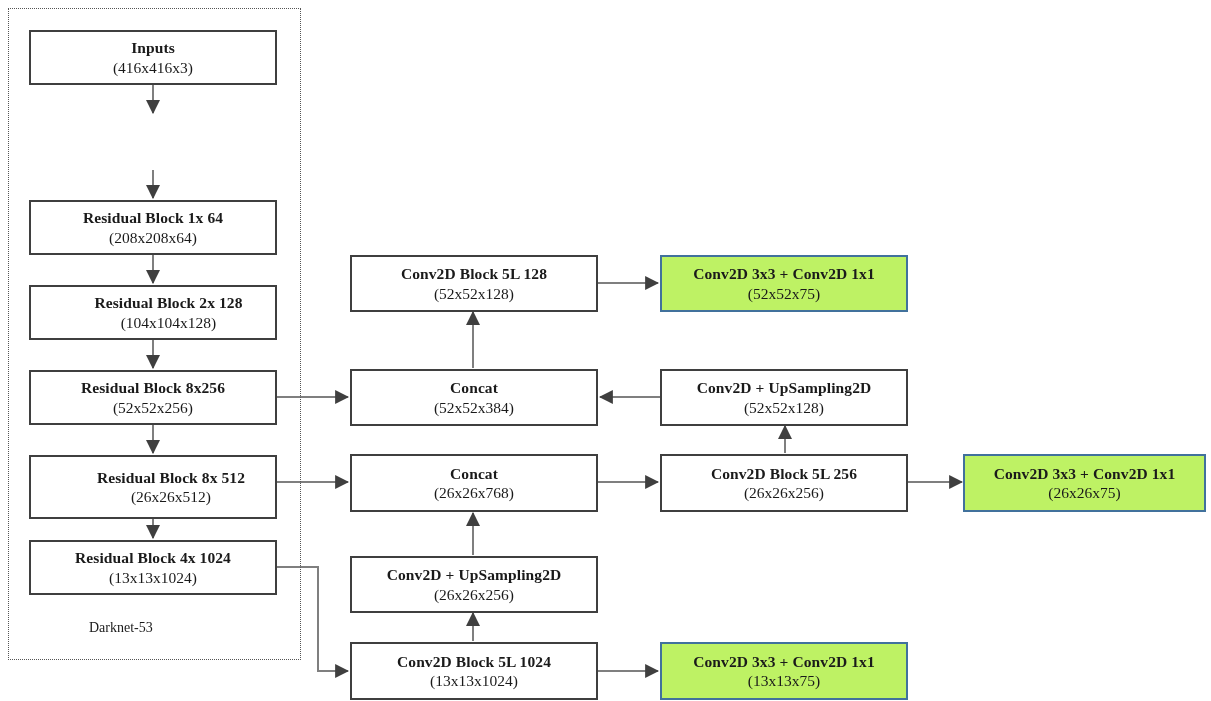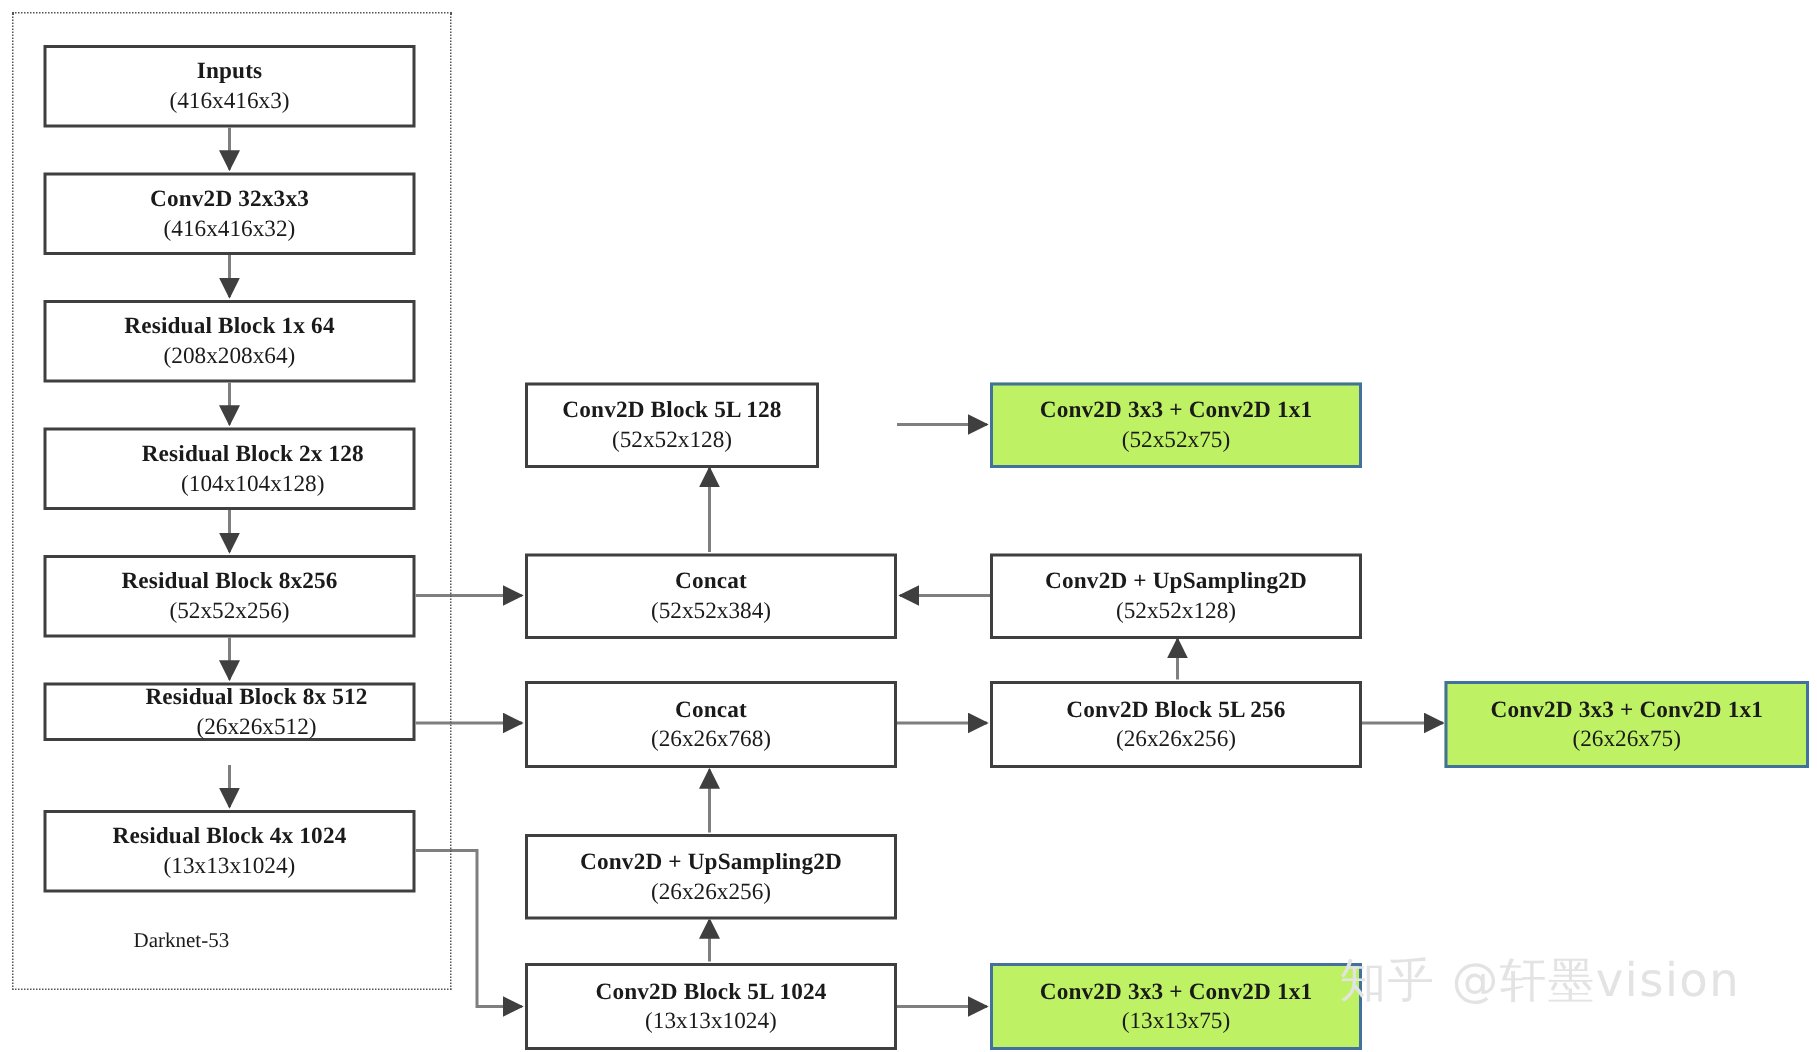--- a/index.html
+++ b/index.html
@@ -114,51 +114,47 @@
   </svg>
 
   <div class="group-box" style="left:8px; top:8px; width:293px; height:652px;"></div>
   <div class="group-label" style="left:89px; top:620px;">Darknet-53</div>
 
   <div class="node" style="left:29px; top:30px; width:248px; height:55px;">
     <span class="title">Inputs</span>
     <span class="shape">(416x416x3)</span>
   </div>
 
-  <div class="node" style="left:29px; top:115px; width:248px; height:55px;">
-    <span class="title">Conv2D 32x3x3</span>
-    <span class="shape">(416x416x32)</span>
-  </div>
 
   <div class="node" style="left:29px; top:200px; width:248px; height:55px;">
     <span class="title">Residual Block 1x 64</span>
     <span class="shape">(208x208x64)</span>
   </div>
 
   <div class="node" style="left:29px; top:285px; width:248px; height:55px;padding-left:31px;">
     <span class="title">Residual Block 2x 128</span>
     <span class="shape">(104x104x128)</span>
   </div>
 
   <div class="node" style="left:29px; top:370px; width:248px; height:55px;">
     <span class="title">Residual Block 8x256</span>
     <span class="shape">(52x52x256)</span>
   </div>
 
-  <div class="node" style="left:29px; top:455px; width:248px; height:39px;padding-left:36px;">
+  <div class="node" style="left:29px; top:455px; width:248px; height:64px;padding-left:36px;">
     <span class="title">Residual Block 8x 512</span>
     <span class="shape">(26x26x512)</span>
   </div>
 
   <div class="node" style="left:29px; top:540px; width:248px; height:55px;">
     <span class="title">Residual Block 4x 1024</span>
     <span class="shape">(13x13x1024)</span>
   </div>
 
-  <div class="node" style="left:350px; top:255px; width:196px; height:57px;">
+  <div class="node" style="left:350px; top:255px; width:248px; height:57px;">
     <span class="title">Conv2D Block 5L 128</span>
     <span class="shape">(52x52x128)</span>
   </div>
 
   <div class="node" style="left:350px; top:369px; width:248px; height:57px;">
     <span class="title">Concat</span>
     <span class="shape">(52x52x384)</span>
   </div>
 
   <div class="node" style="left:350px; top:454px; width:248px; height:58px;">
@@ -194,15 +190,14 @@
   <div class="node blue" style="left:660px; top:642px; width:248px; height:58px;">
     <span class="title">Conv2D 3x3 + Conv2D 1x1</span>
     <span class="shape">(13x13x75)</span>
   </div>
 
   <div class="node blue" style="left:963px; top:454px; width:243px; height:58px;">
     <span class="title">Conv2D 3x3 + Conv2D 1x1</span>
     <span class="shape">(26x26x75)</span>
   </div>
 
-  <div class="watermark" style="left:893px; top:633px;">知乎 @轩墨vision</div>
 
 </div>
 
 </body></html>

